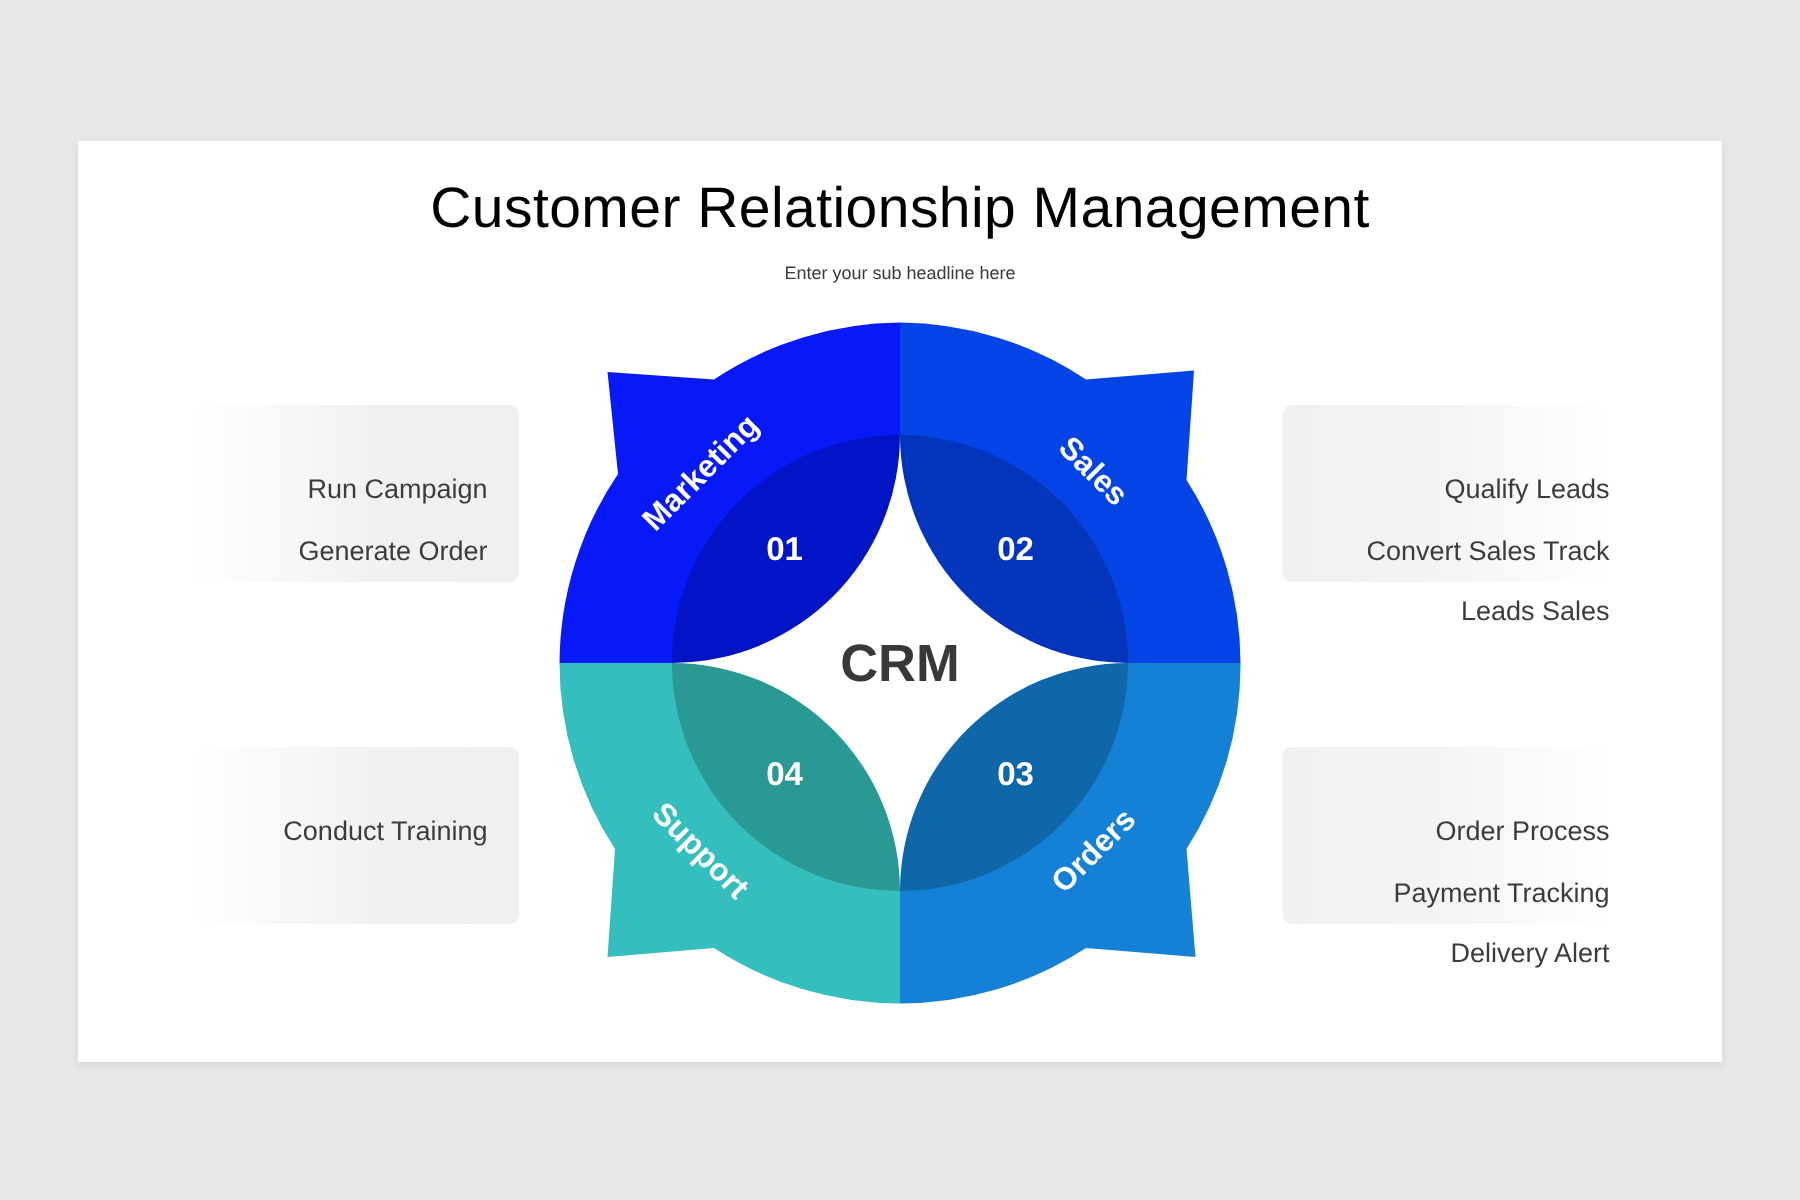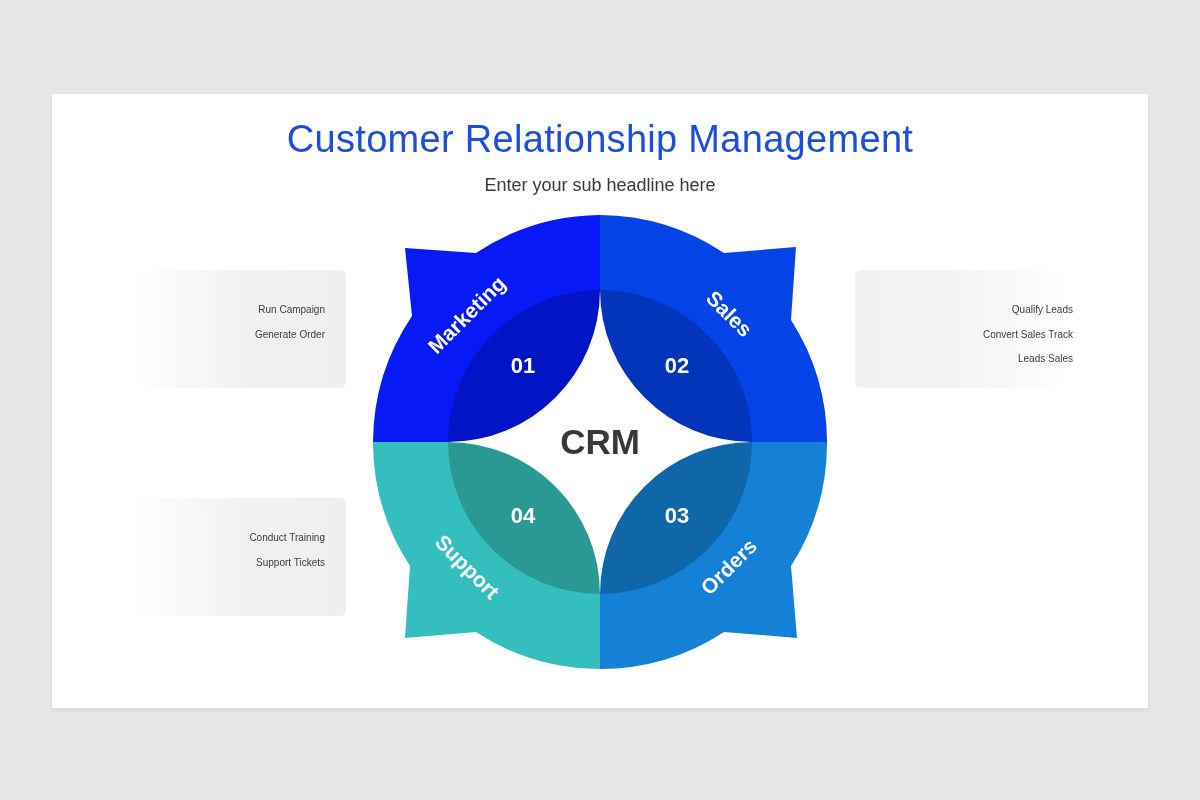--- a/index.html
+++ b/index.html
@@ -11,42 +11,42 @@
     font-family: "Liberation Sans", "DejaVu Sans", sans-serif;
   }
   .slide {
     position: absolute; left: 52px; top: 94px;
     width: 1096px; height: 614px;
     background: #ffffff;
     box-shadow: 0 2px 6px rgba(0,0,0,0.08);
   }
   .title {
     position: absolute; left: 0; width: 100%; top: 24px;
-    text-align: center; font-size: 38px; color: #1d4ed8;
+    text-align: center; font-size: 38px; color: #000000;
     letter-spacing: 0.3px; margin: 0; font-weight: normal;
   }
   .subtitle {
     position: absolute; left: 0; width: 100%; top: 81px;
-    text-align: center; font-size: 18px; color: #3a3a3a; margin: 0;
+    text-align: center; font-size: 12px; color: #3a3a3a; margin: 0;
   }
   .card {
     position: absolute; width: 218px; height: 118px;
     border-radius: 6px;
     box-sizing: border-box;
   }
   .card.left {
     background: linear-gradient(to right, rgba(241,241,241,0) 0%, #f1f1f1 55%, #efefef 100%);
     text-align: right; padding: 28px 21px 0 0;
   }
   .card.right {
     background: linear-gradient(to left, rgba(241,241,241,0) 0%, #f3f3f3 55%, #f1f1f1 100%);
     text-align: right; padding: 28px 0 0 22px;
   }
   .card .item {
-    font-size: 10px; color: #3c3c3c; line-height: 24.5px; white-space: nowrap;
+    font-size: 18px; color: #3c3c3c; line-height: 24.5px; white-space: nowrap; margin-top: 16px;
   }
   #diagram { position: absolute; left: 0; top: 0; }
   .seg-label {
     font-family: "Liberation Sans", "DejaVu Sans", sans-serif;
     font-weight: bold; font-size: 21px; fill: #ffffff;
   }
   .num-label {
     font-family: "Liberation Sans", "DejaVu Sans", sans-serif;
     font-weight: bold; font-size: 22px; fill: #ffffff;
   }
@@ -68,23 +68,27 @@
   </div>
 
   <div class="card right" style="left:803px; top:176px;">
     <div class="item">Qualify Leads</div>
     <div class="item">Convert Sales Track</div>
     <div class="item">Leads Sales</div>
   </div>
 
   <div class="card left" style="left:76px; top:404px;text-align:right;">
     <div class="item">Conduct Training</div>
-    <div class="item">Support Tickets</div>
   </div>
 
+  <div class="card right" style="left:803px; top:404px;">
+    <div class="item">Order Process</div>
+    <div class="item">Payment Tracking</div>
+    <div class="item">Delivery Alert</div>
+  </div>
 </div>
 
 <svg id="diagram" width="1200" height="800" viewBox="0 0 1200 800">
 
   <path id="seg-marketing" d="M600,442 L373,442 A227,227 0 0 1 412,316 L405,248 L476,253 A227,227 0 0 1 600,215 Z" fill="#0619f6"></path>
   <path id="seg-sales" d="M600,442 L600,215 A227,227 0 0 1 724,253 L796,247 L791,320 A227,227 0 0 1 827,442 Z" fill="#0443e6"></path>
   <path id="seg-orders" d="M600,442 L827,442 A227,227 0 0 1 791,566 L797,638 L724,632 A227,227 0 0 1 600,669 Z" fill="#1480d6"></path>
   <path id="seg-support" d="M600,442 L600,669 A227,227 0 0 1 476,632 L405,638 L410,566 A227,227 0 0 1 373,442 Z" fill="#35bebe"></path>
 
   <path id="petal-marketing" d="M448,442 A152,152 0 0 1 600,290 A152,152 0 0 1 448,442 Z" fill="#0313c6"></path>

